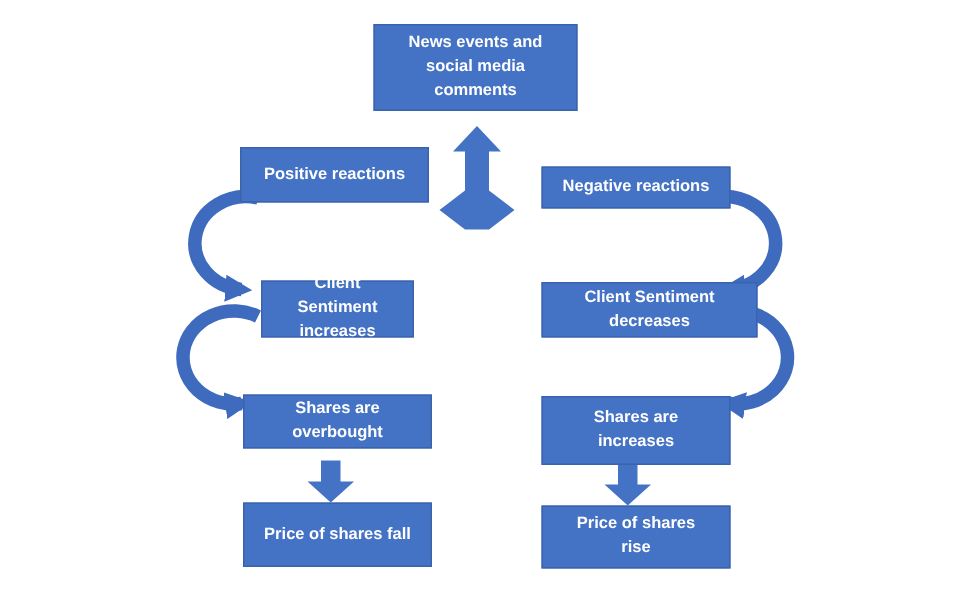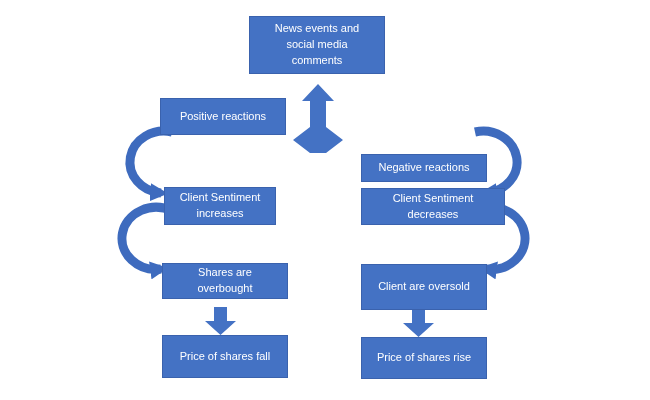--- a/index.html
+++ b/index.html
@@ -32,32 +32,32 @@
     stroke-width:9;
   }
   .box{
     position:absolute;
     z-index:2;
     box-sizing:border-box;
     background:var(--box-fill);
     border:1px solid var(--box-border);
     color:var(--text);
     font-size:11px;
-    font-weight:normal;
+    font-weight:bold;
     line-height:1.45;
     display:flex;
     align-items:center;
     justify-content:center;
     text-align:center;
     padding:2px 13px;
   }
   .b-news{left:249px;top:16px;width:136px;height:58px;}
   .b-pos {left:160px;top:98px;width:126px;height:37px;}
-  .b-neg {left:361px;top:111px;width:126px;height:28px;margin-top:43px;}
-  .b-inc {left:164px;top:187px;width:112px;height:38px;}
+  .b-neg {left:361px;top:111px;width:126px;height:28px;}
+  .b-inc {left:174px;top:187px;width:102px;height:38px;}
   .b-dec {left:361px;top:188px;width:144px;height:37px;}
   .b-ob  {left:162px;top:263px;width:126px;height:36px;}
   .b-os  {left:361px;top:264px;width:126px;height:46px;}
   .b-pf  {left:162px;top:335px;width:126px;height:43px;}
   .b-pr  {left:361px;top:337px;width:126px;height:42px;}
 </style>
 </head>
 <body>
 
 <div class="canvas">
@@ -85,19 +85,19 @@
   <div class="box b-pos">Positive reactions</div>
 
   <div class="box b-neg">Negative reactions</div>
 
   <div class="box b-inc">Client Sentiment increases</div>
 
   <div class="box b-dec">Client Sentiment decreases</div>
 
   <div class="box b-ob">Shares are overbought</div>
 
-  <div class="box b-os">Client are oversold</div>
+  <div class="box b-os">Shares are increases</div>
 
   <div class="box b-pf">Price of shares fall</div>
 
   <div class="box b-pr">Price of shares rise</div>
 
 </div>
 
 </body></html>

